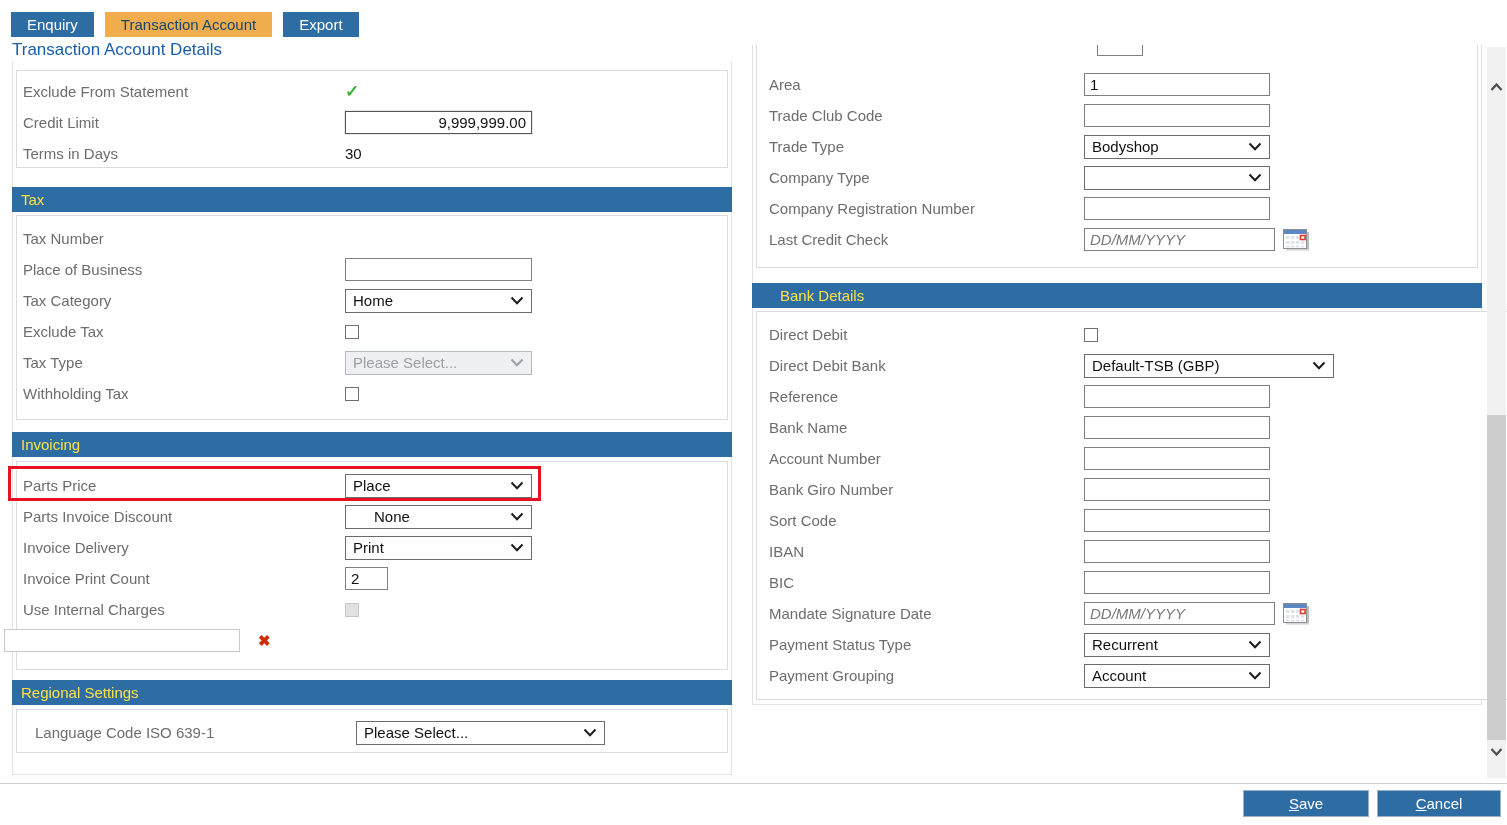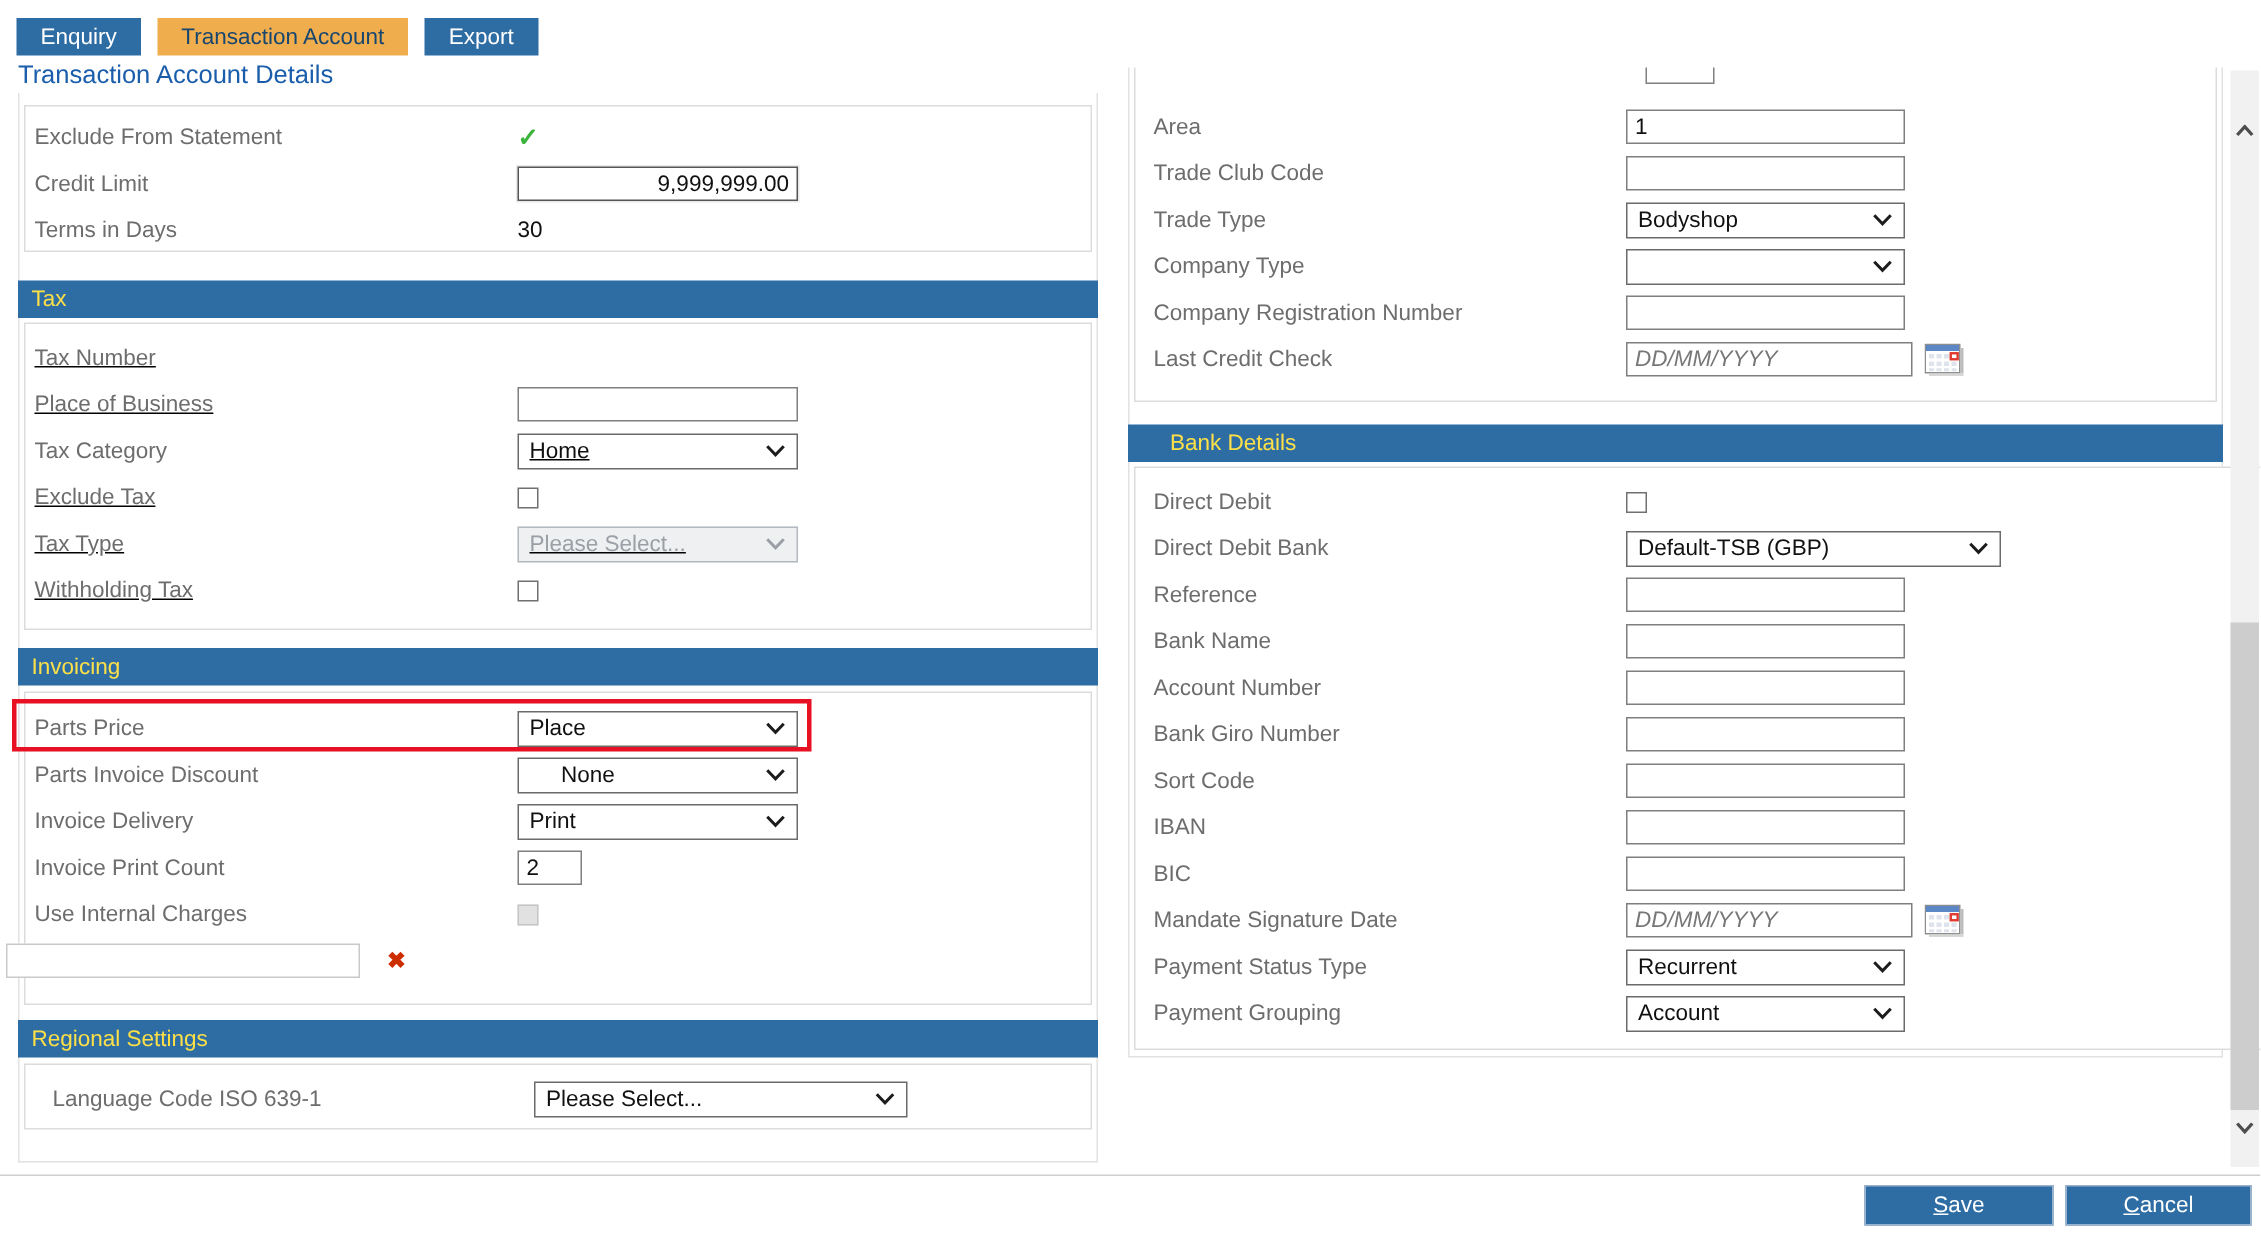--- a/index.html
+++ b/index.html
@@ -134,21 +134,21 @@
         <span class="lbl">Terms in Days</span>
         <span class="static-val">30</span>
       </div>
     </div>
   </div>
 
   <div class="secbar" style="left:12px; top:187px; width:720px; background:#2e6da4;">
     <span>Tax</span>
   </div>
   <div class="panel lcol" style="left:16px; top:215px; width:712px; height:205px;">
-    <div class="rows" style="padding-top:7px;text-decoration:underline;">
+    <div class="rows" style="padding-top:7px;">
       <div class="row">
         <span class="lbl">Tax Number</span>
       </div>
       <div class="row">
         <span class="lbl">Place of Business</span>
         <input class="ctl-input" style="width: 187px;" value="">
       </div>
       <div class="row">
         <div class="ctl-select" style="width:187px; margin-left:328px; order:2;">
           <span>Home</span>

